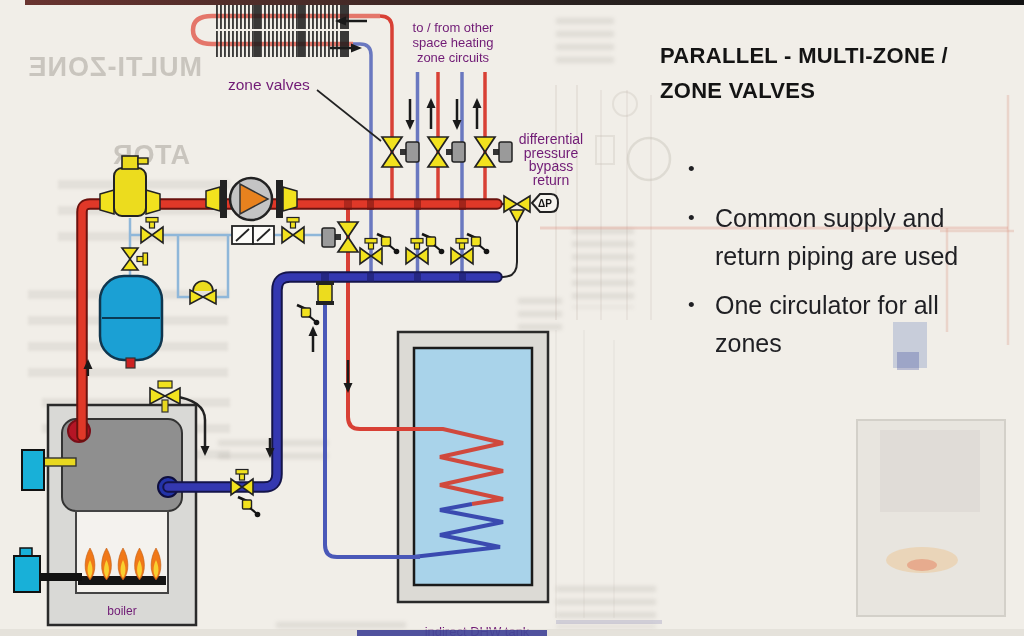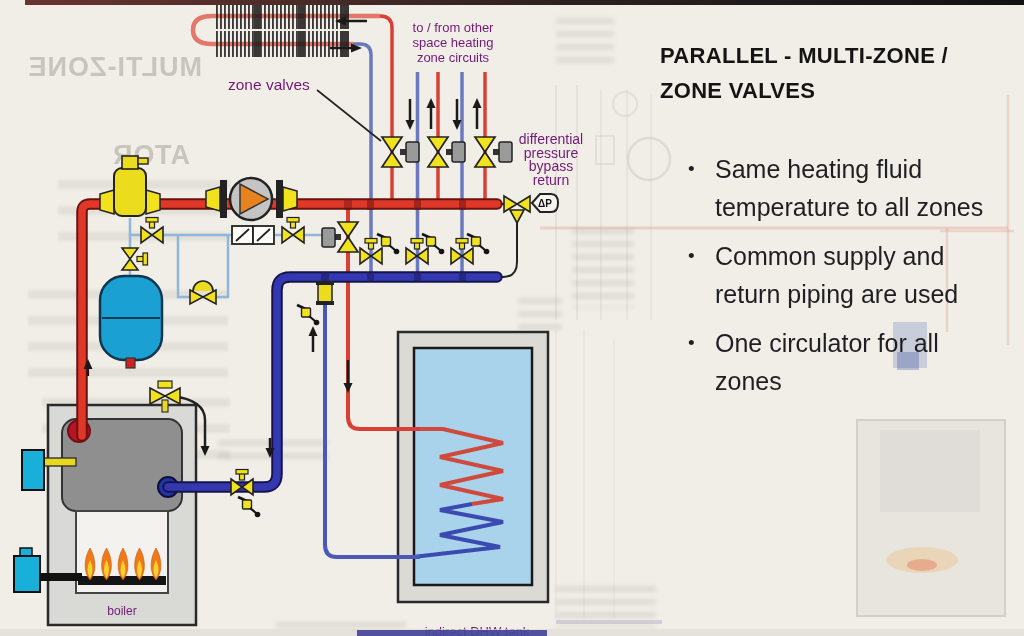--- a/index.html
+++ b/index.html
@@ -354,24 +354,20 @@
   <div class="lbl lbl-boiler">boiler</div>
   <div class="lbl lbl-tank">indirect DHW tank</div>
 
   <div class="title">
     <div>PARALLEL - MULTI-ZONE /</div>
     <div>ZONE VALVES</div>
   </div>
   <ul class="bullets">
     <li>
       <span class="dot">•</span>
-      <span>
-        <span>Same heating fluid</span><br>
-        <span>temperature to all zones</span>
-      </span>
     </li>
     <li>
       <span class="dot">•</span>
       <span>
         <span>Common supply and</span><br>
         <span>return piping are used</span>
       </span>
     </li>
     <li>
       <span class="dot">•</span>

